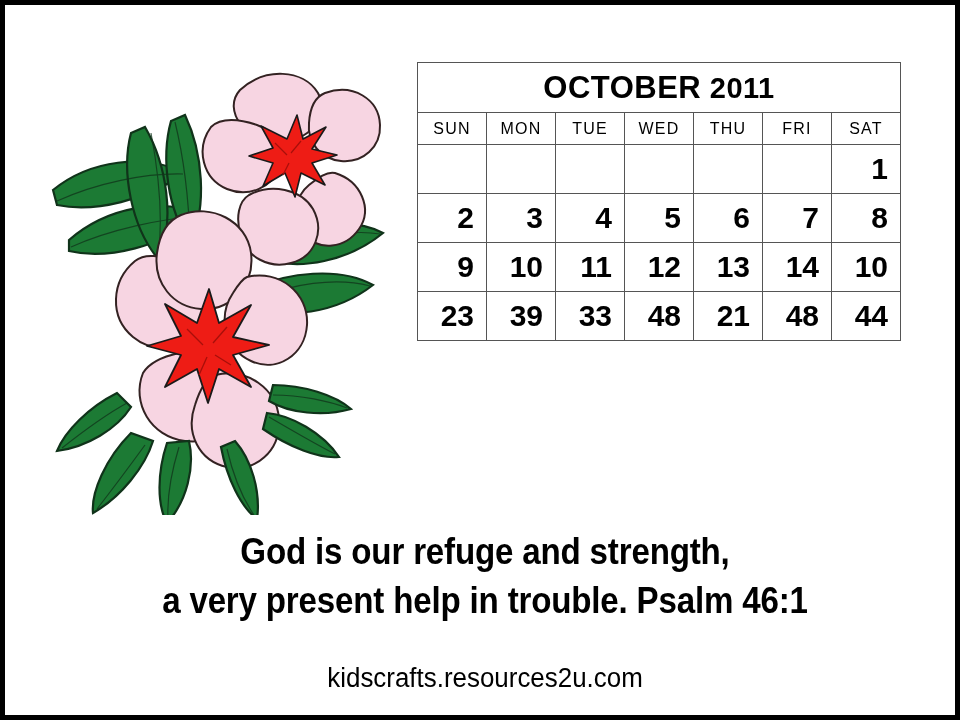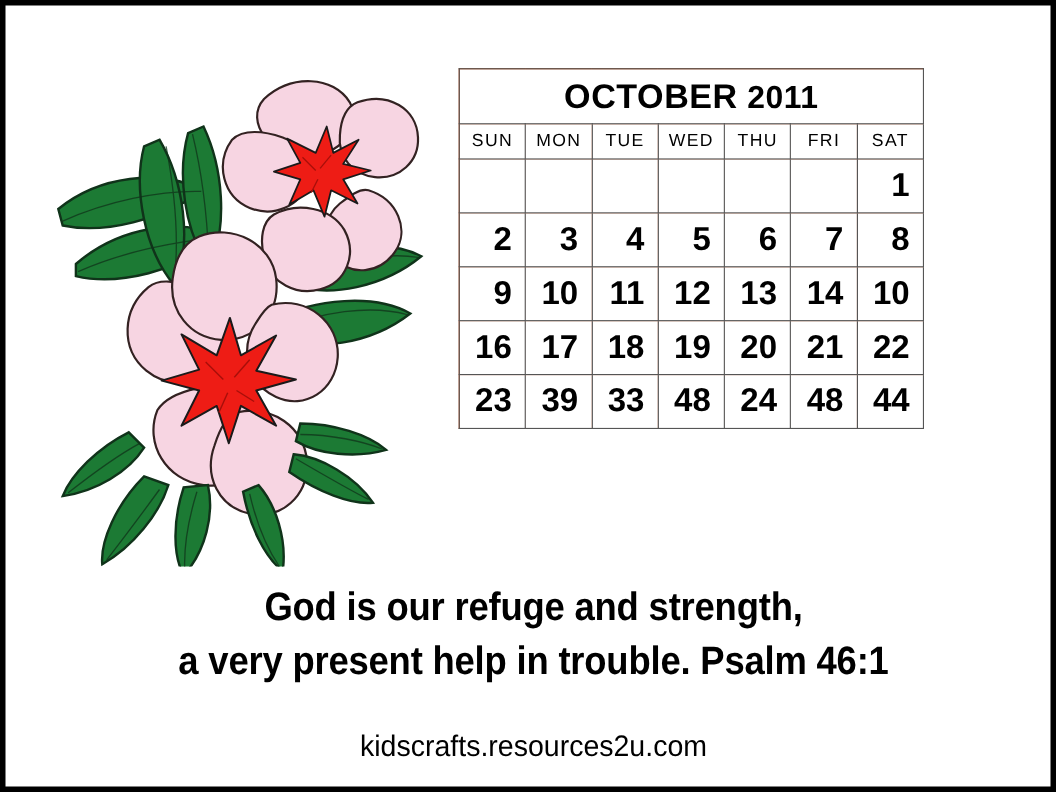--- a/index.html
+++ b/index.html
@@ -28,24 +28,24 @@
     width: 360px;
     height: 460px;
   }
   #artwork svg { display: block; width: 100%; height: 100%; }
 
   
   #calendar {
     position: absolute;
     left: 412px;
     top: 57px;
-    width: 423px;
+    width: 484px;
     border-collapse: collapse;
     table-layout: fixed;
-    background: #c2410c;
+    background: #fdba74;
   }
   #calendar td, #calendar th {
     border: 1px solid #555555;
     padding: 0;
     background: #ffffff;
   }
   #calendar .title-cell {
     border: 1px solid #555555;
     height: 49px;
     text-align: center;
@@ -239,34 +239,25 @@
       <tr>
         <td class="day-cell">9</td>
         <td class="day-cell">10</td>
         <td class="day-cell">11</td>
         <td class="day-cell">12</td>
         <td class="day-cell">13</td>
         <td class="day-cell">14</td>
         <td class="day-cell">10</td>
       </tr>
       <tr>
-        <td class="day-cell">16</td>
-        <td class="day-cell">17</td>
-        <td class="day-cell">18</td>
-        <td class="day-cell">19</td>
-        <td class="day-cell">20</td>
-        <td class="day-cell">21</td>
-        <td class="day-cell">22</td>
-      </tr>
-      <tr>
         <td class="day-cell">23</td>
         <td class="day-cell">39</td>
         <td class="day-cell">33</td>
         <td class="day-cell">48</td>
-        <td class="day-cell">24</td>
+        <td class="day-cell">21</td>
         <td class="day-cell">48</td>
         <td class="day-cell">44</td>
       </tr>
     </tbody>
   </table>
 
   <div id="verse">
     <span class="vline">God is our refuge and strength,</span>
     <span class="vline">a very present help in trouble. Psalm 46:1</span>
   </div>

